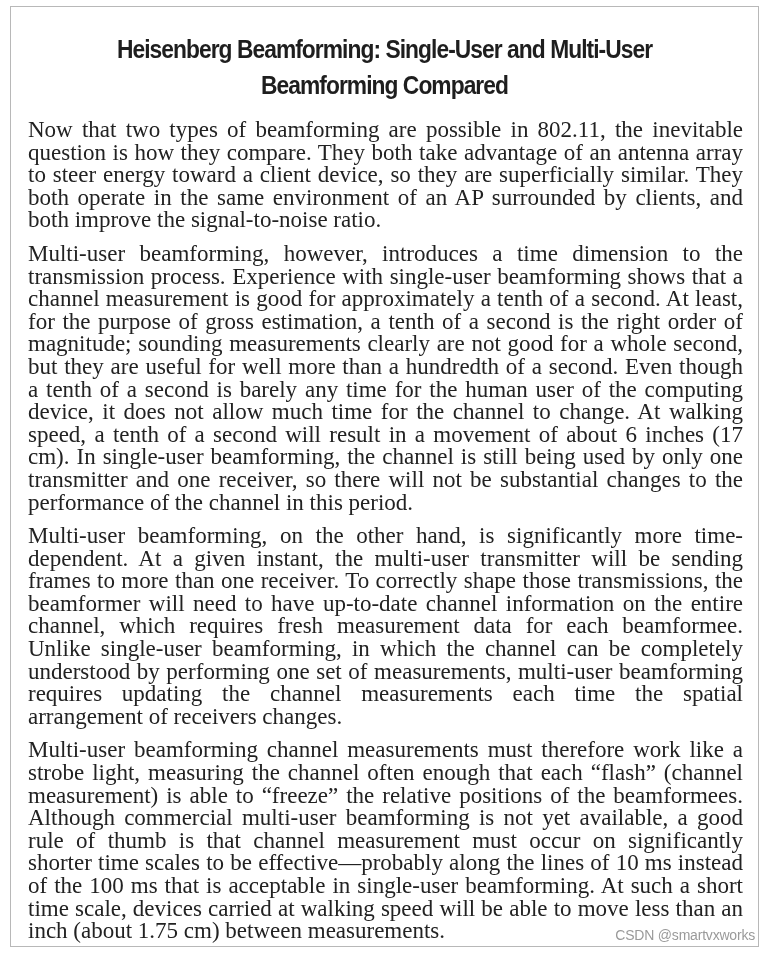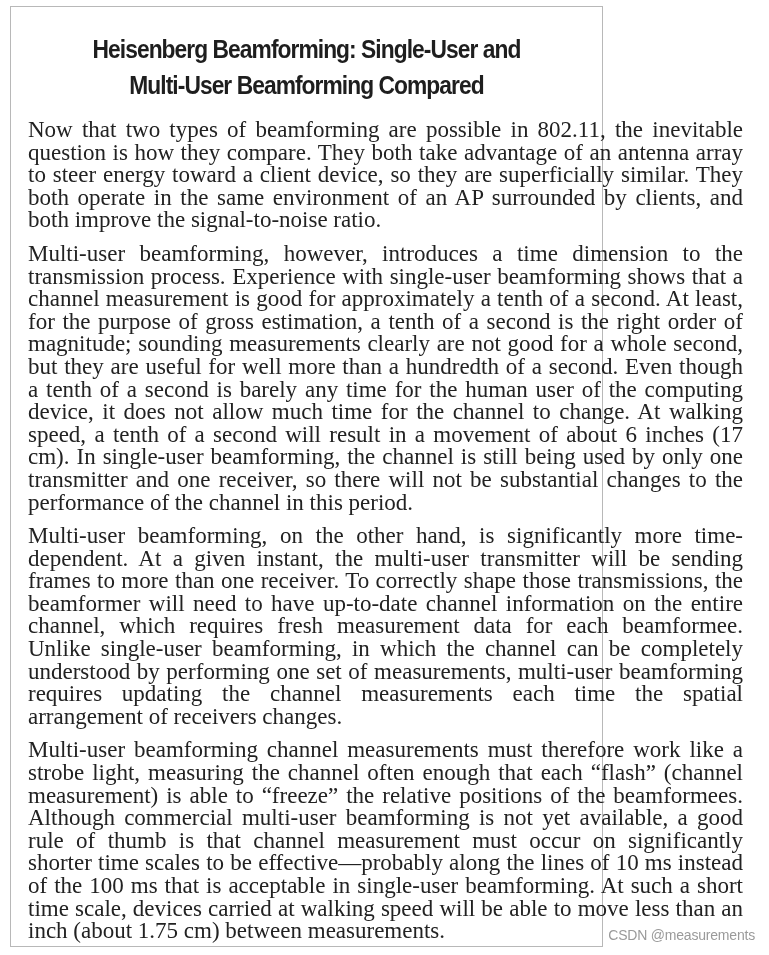--- a/index.html
+++ b/index.html
@@ -10,21 +10,21 @@
     body {
       width: 769px;
       height: 955px;
       position: relative;
       overflow: hidden;
     }
     .sidebar-box {
       position: absolute;
       left: 10px;
       top: 6px;
-      width: 593px;
+      width: 749px;
       height: 941px;
       border: 1.5px solid #b8b8b8;
       box-sizing: border-box;
       background: #ffffff;
     }
     .box-title {
       position: absolute;
       left: 20px;
       right: 20px;
       top: 24px;
@@ -69,13 +69,13 @@
 
 <div class="sidebar-box">
   <h1 class="box-title">Heisenberg Beamforming: Single-User and Multi-User Beamforming Compared</h1>
   <div class="body-text">
     <p>Now that two types of beamforming are possible in 802.11, the inevitable question is how they compare. They both take advantage of an antenna array to steer energy toward a client device, so they are superficially similar. They both operate in the same environ­ment of an AP surrounded by clients, and both improve the signal-to-noise ratio.</p>
     <p>Multi-user beamforming, however, introduces a time dimension to the transmission process. Experience with single-user beamforming shows that a channel measurement is good for approximately a tenth of a second. At least, for the purpose of gross estima­tion, a tenth of a second is the right order of magnitude; sounding measurements clearly are not good for a whole second, but they are useful for well more than a hundredth of a second. Even though a tenth of a second is barely any time for the human user of the computing device, it does not allow much time for the channel to change. At walking speed, a tenth of a second will result in a movement of about 6 inches (17 cm). In single-user beamforming, the channel is still being used by only one transmitter and one re­ceiver, so there will not be substantial changes to the performance of the channel in this period.</p>
     <p>Multi-user beamforming, on the other hand, is significantly more time-dependent. At a given instant, the multi-user transmitter will be sending frames to more than one receiver. To correctly shape those transmissions, the beamformer will need to have up-to-date channel information on the entire channel, which requires fresh measurement data for each beamformee. Unlike single-user beamforming, in which the channel can be completely understood by performing one set of measurements, multi-user beam­forming requires updating the channel measurements each time the spatial arrangement of receivers changes.</p>
     <p>Multi-user beamforming channel measurements must therefore work like a strobe light, measuring the channel often enough that each “flash” (channel measurement) is able to “freeze” the relative positions of the beamformees. Although commercial multi-user beamforming is not yet available, a good rule of thumb is that channel measurement must occur on significantly shorter time scales to be effective—probably along the lines of 10 ms instead of the 100 ms that is acceptable in single-user beamforming. At such a short time scale, devices carried at walking speed will be able to move less than an inch (about 1.75 cm) between measurements.</p>
   </div>
 </div>
-<div class="watermark">CSDN @measurements</div>
+<div class="watermark">CSDN @smartvxworks</div>
 
 </body></html>

